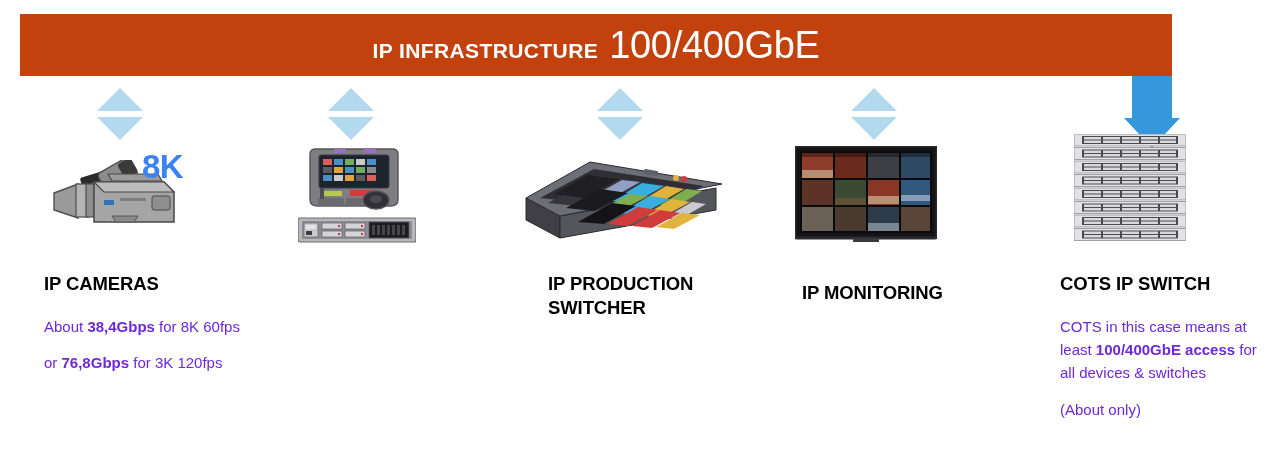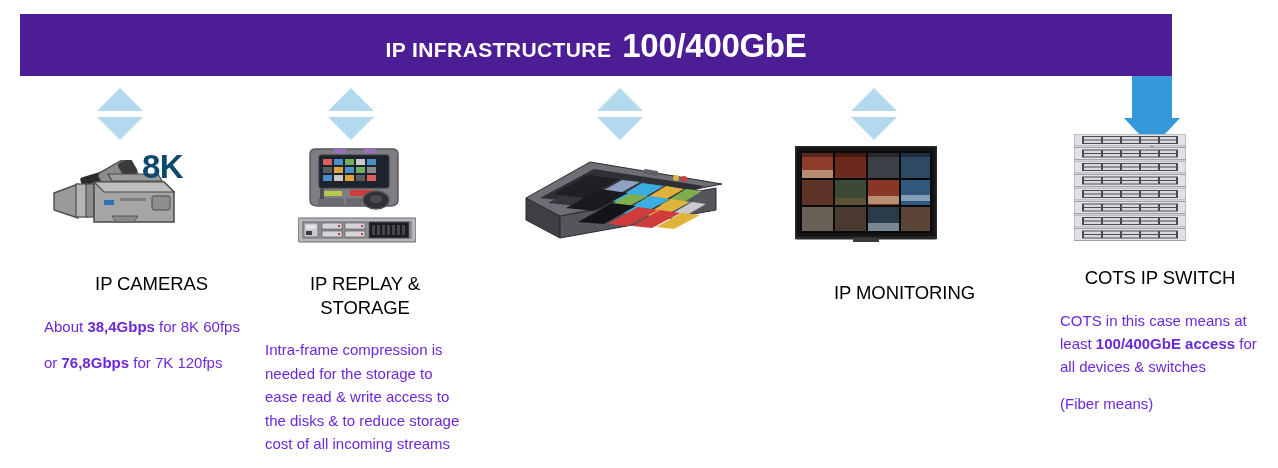--- a/index.html
+++ b/index.html
@@ -16,21 +16,21 @@
   .banner-bar {
     position: absolute; left: 0; top: 0; width: 1152px; height: 62px;
     background: #3498db;
     display: flex; align-items: center; justify-content: center;
   }
   .banner-title { white-space: nowrap; color: #ffffff; line-height: 1; display: flex; align-items: baseline; }
   .banner-title .small {
     font-size: 21px; font-weight: bold; letter-spacing: .4px;
   }
   .banner-title .big {
-    font-size: 33px; font-weight: bold; letter-spacing: -.3px; margin-left: 11px;
+    font-size: 38px; font-weight: normal; letter-spacing: -.3px; margin-left: 11px;
   }
   
   .banner-stem {
     position: absolute; left: 1112px; top: 62px; width: 40px; height: 42px;
     background: #3498db;
   }
   .banner-head {
     position: absolute; left: 1104px; top: 104px;
     width: 0; height: 0;
     border-left: 28px solid transparent;
@@ -52,35 +52,35 @@
   .icon-box { position: absolute; }
 
   .eightk {
     position: absolute; left: 142px; top: 148px;
     color: #e8283c; font-size: 33px; font-weight: bold; letter-spacing: -.5px;
   }
 
   
   .col { position: absolute; }
   .col h3 {
-    font-size: 18.5px; font-weight: normal; color: #000;
-    letter-spacing: -.1px; line-height: 1.28; margin: 0 0 19px 0; text-align: center;
+    font-size: 18.5px; font-weight: bold; color: #000;
+    letter-spacing: -.1px; line-height: 1.28; margin: 0 0 19px 0;
   }
   .col p {
     font-size: 15px; color: #6d28d9; line-height: 1.56; margin: 0 0 13px 0;
   }
   .col p b { font-weight: bold; }
 </style>
 </head>
 <body>
 
 <div id="stage">
 
   <div class="banner-wrap">
-    <div class="banner-bar" style="background: #4c1d95;">
+    <div class="banner-bar" style="background: #c2410c;">
       <div class="banner-title">
         <span class="small">IP INFRASTRUCTURE</span>
         <span class="big">100/400GbE</span>
       </div>
     </div>
     <div class="banner-stem" style="background: rgb(52, 152, 219);"></div>
     <div class="banner-head" style="border-top-color: rgb(52, 152, 219);"></div>
   </div>
 
   <div class="dbl-arrow" style="left:97px; top:88px;">
@@ -116,21 +116,21 @@
       <path d="M42 22 L112 22 L122 32 L52 32 Z" fill="#bdbdbd" stroke="#4a4a4a" stroke-width="1.2"></path>
 
       <path d="M56 14 L106 14 L110 21 L60 21 Z" fill="#9b9b9b" stroke="#4a4a4a" stroke-width="1.2"></path>
 
       <rect x="52" y="40" width="10" height="5" fill="#2f74b5"></rect>
       <rect x="68" y="38" width="26" height="3" fill="#7d7d7d"></rect>
       <path d="M60 56 L86 56 L82 62 L64 62 Z" fill="#8a8a8a" stroke="#555" stroke-width="1"></path>
       <rect x="100" y="36" width="18" height="14" rx="2" fill="#8f8f8f" stroke="#4a4a4a" stroke-width="1"></rect>
     </svg>
   </div>
-  <div class="eightk" style="color: #0c4a6e;">8K</div>
+  <div class="eightk" style="color: #3b82f6;">8K</div>
 
   <div class="icon-box" style="left:298px; top:148px; width:118px; height:98px;">
     <svg width="118" height="98" viewBox="0 0 118 98">
 
       <path d="M12 6 Q12 1 18 1 L94 1 Q100 1 100 6 L100 52 Q100 58 92 58 L20 58 Q12 58 12 52 Z" fill="#7d7d82" stroke="#54545a" stroke-width="1.4"></path>
 
       <rect x="36" y="1" width="12" height="4" fill="#9b6fbf"></rect>
       <rect x="66" y="1" width="12" height="4" fill="#9b6fbf"></rect>
 
       <rect x="21" y="7" width="70" height="33" rx="2" fill="#1d242e" stroke="#3b3b40" stroke-width="1"></rect>
@@ -401,37 +401,35 @@
           </g>
         </g>
       </g>
     </svg>
   </div>
 
   <div class="col" style="left:44px;  top:272px; width:215px;">
     <h3>IP CAMERAS</h3>
     <div>
         <p><span>About </span><b>38,4Gbps</b><span> for 8K 60fps</span></p>
-        <p><span>or </span><b>76,8Gbps</b><span> for 7K 120fps</span></p>
+        <p><span>or </span><b>76,8Gbps</b><span> for 3K 120fps</span></p>
       </div>
   </div>
 
-  <div class="col" style="left:265px; top:272px; width:200px;">
-    <h3>IP REPLAY &amp; STORAGE</h3>
-    <div>
-        <p><span>Intra-frame compression is needed for the storage to ease read &amp; write access to the disks &amp; to reduce storage cost of all incoming streams</span></p>
-      </div>
-  </div>
-
+
+  <div class="col" style="left:548px; top:272px; width:200px;">
+    <h3>IP PRODUCTION SWITCHER</h3>
+    <div></div>
+  </div>
 
   <div class="col" style="left:802px; top:281px; width:205px;">
     <h3>IP MONITORING</h3>
   </div>
 
-  <div class="col" style="left:1060px; top:266px; width:200px;">
+  <div class="col" style="left:1060px; top:272px; width:200px;">
     <h3>COTS IP SWITCH</h3>
     <div>
         <p><span>COTS in this case means at least </span><b>100/400GbE access</b><span> for all devices &amp; switches</span></p>
-        <p><span>(Fiber means)</span></p>
+        <p><span>(About only)</span></p>
       </div>
   </div>
 
 </div>
 
 </body></html>

